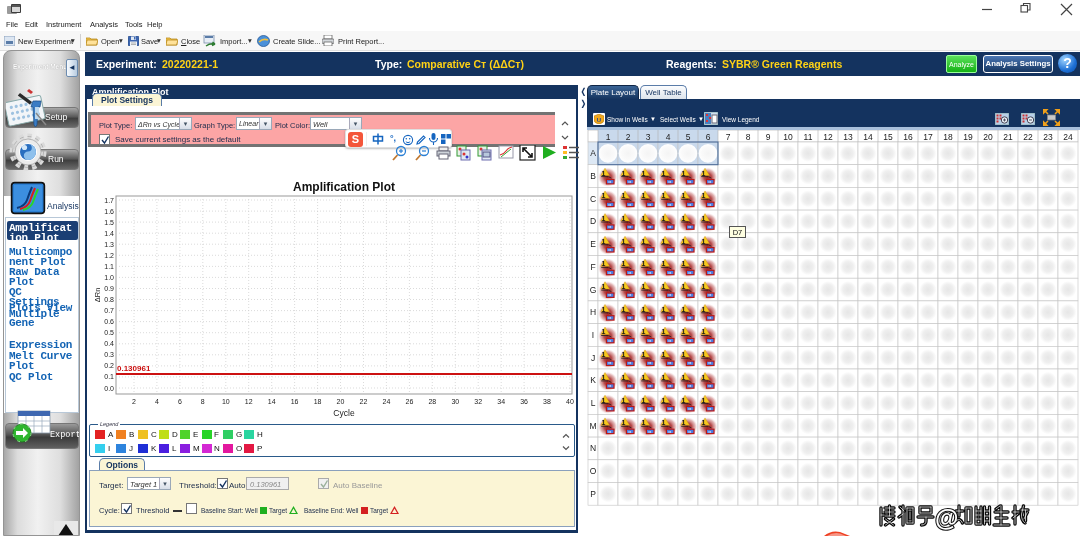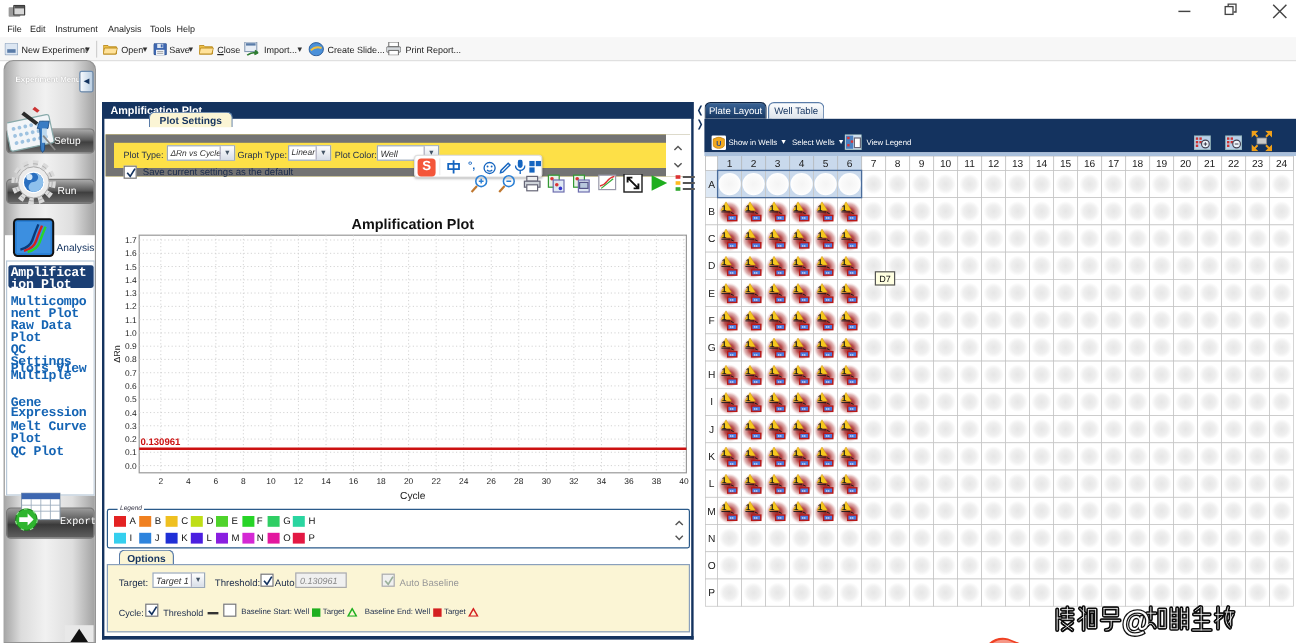--- a/index.html
+++ b/index.html
@@ -82,20 +82,31 @@
       </svg>
   <span class="abs" style="left:273px;top:6px;">Create Slide...</span>
   <svg class="abs" style="left:322px;top:4px" width="12" height="11" viewBox="0 0 12 11">
         <rect x="2" y="0" width="8" height="4" fill="#fff" stroke="#666" stroke-width="0.8"></rect>
         <rect x="0" y="4" width="12" height="4.5" rx="1" fill="#d4d8dc" stroke="#666" stroke-width="0.8"></rect>
         <rect x="2" y="7" width="8" height="4" fill="#fff" stroke="#666" stroke-width="0.8"></rect>
       </svg>
   <span class="abs" style="left:338px;top:6px;">Print Report...</span>
 </div>
 
+<div class="abs navy" style="left:85px;top:52px;width:995px;height:24px;">
+  <span class="abs wt" style="left:11px;top:6px;font-size:10.5px;font-weight:bold;">Experiment:</span>
+  <span class="abs yel" style="left:77px;top:6px;font-size:10.5px;font-weight:bold;">20220221-1</span>
+  <span class="abs wt" style="left:290px;top:6px;font-size:10.5px;font-weight:bold;">Type:</span>
+  <span class="abs yel" style="left:322px;top:6px;font-size:10.5px;font-weight:bold;">Comparative Cт (ΔΔCт)</span>
+  <span class="abs wt" style="left:581px;top:6px;font-size:10.5px;font-weight:bold;">Reagents:</span>
+  <span class="abs yel" style="left:637px;top:6px;font-size:10.5px;font-weight:bold;">SYBR® Green Reagents</span>
+  <div class="abs" style="left:861px;top:3px;width:31px;height:18px;background:linear-gradient(#5be05b,#14b214);border:1px solid #9aff9a;border-radius:2px;color:#fff;font-size:7px;text-align:center;line-height:17px;">Analyze</div>
+  <div class="abs" style="left:898px;top:3px;width:70px;height:18px;background:linear-gradient(#4a76b4,#16355f);border:1px solid #fff;border-radius:3px;color:#fff;font-size:7.8px;font-weight:bold;text-align:center;line-height:16px;white-space:nowrap;">Analysis Settings</div>
+  <div class="abs" style="left:973px;top:2px;width:19px;height:19px;border-radius:50%;background:radial-gradient(circle at 35% 30%,#9fd4ff,#1d6fd4 60%,#0b4ea8);color:#fff;font-size:14px;font-weight:bold;text-align:center;line-height:19px;">?</div>
+</div>
 
 <div class="abs" id="sidebar" style="left:3px;top:50px;width:77px;height:486px;background:linear-gradient(90deg,#a8a8a8,#dcdcdc 18%,#f1f1f1 45%,#dedede 75%,#a2a2a2);border:1px solid #949494;border-radius:8px 8px 0 0;overflow:hidden;">
   <div class="abs" style="left:9px;top:12px;font-size:6.5px;font-weight:bold;color:#fdfdfd;text-shadow:0 0 1px #888;white-space:nowrap;">Experiment Menu</div>
   <div class="abs" style="left:62px;top:8px;width:12px;height:18px;background:linear-gradient(90deg,#f8fbff,#b8cce0);border:1px solid #6c8cb0;border-radius:2px;color:#14335f;font-size:8px;line-height:16px;text-align:center;">◄</div>
 
   <div class="abs" style="left:1px;top:56px;width:74px;height:21px;background:linear-gradient(#a8a8a8,#5c5c5c 45%,#3f3f3f 55%,#6a6a6a);border:1px solid #777;border-radius:4px;"></div>
   <div class="abs" style="left:41px;top:61px;font-size:8.5px;color:#fff;">Setup</div>
   <svg class="abs" style="left:2px;top:36px" width="44" height="42" viewBox="0 0 44 42">
     <g transform="rotate(-12 22 22)">
           <rect x="0" y="11" width="37" height="24" rx="2" fill="#f2f5f8" stroke="#8aa"></rect>
@@ -155,21 +166,21 @@
       <div style="margin:2px 0 0 2px;">Amplificat</div>
       <div style="margin:0 0 0 2px;">ion Plot</div>
     </div>
     <div class="abs" style="left:3px;top:29px;">Multicompo</div>
     <div class="abs" style="left:3px;top:39px;">nent Plot</div>
     <div class="abs" style="left:3px;top:49px;">Raw Data</div>
     <div class="abs" style="left:3px;top:59px;">Plot</div>
     <div class="abs" style="left:3px;top:69px;">QC Settings</div>
     <div class="abs" style="left:3px;top:91px;">Multiple</div>
     <div class="abs" style="left:3px;top:85px;">Plots View</div>
-    <div class="abs" style="left:3px;top:113px;">Gene</div>
+    <div class="abs" style="left:3px;top:100px;">Gene</div>
     <div class="abs" style="left:3px;top:122px;">Expression</div>
     <div class="abs" style="left:3px;top:133px;">Melt Curve</div>
     <div class="abs" style="left:3px;top:143px;">Plot</div>
     <div class="abs" style="left:3px;top:154px;">QC Plot</div>
   </div>
 
   <div class="abs" style="left:1px;top:372px;width:74px;height:26px;background:linear-gradient(#9a9a9a,#525252 45%,#3a3a3a 55%,#606060);border:1px solid #777;border-radius:4px;"></div>
   <svg class="abs" style="left:6px;top:358px" width="42" height="36" viewBox="0 0 42 36">
     <rect x="8" y="2" width="32" height="22" fill="#fff" stroke="#8899aa" stroke-width="0.8"></rect>
     <rect x="8" y="2" width="32" height="5" fill="#3e67b0"></rect>
@@ -190,22 +201,22 @@
   <svg class="abs" style="left:53px;top:472px" width="18" height="14" viewBox="0 0 18 14">
         <path d="M9 1 L17 13 L1 13 z" fill="#111"></path>
       </svg>
 </div>
 
 <div class="abs" id="leftpanel" style="left:85px;top:85px;width:493px;height:448px;border-left:2px solid #14335f;border-right:2px solid #14335f;border-bottom:3px solid #14335f;background:#fff;">
   <div class="abs navy" style="left:-2px;top:0;width:493px;height:14px;">
         <span class="wt" style="position:absolute;left:7px;top:2px;font-size:9px;font-weight:bold;">Amplification Plot</span>
       </div>
 
-  <div class="abs" style="left:5px;top:8px;width:70px;height:13px;background:#fbf5d5;border:1px solid #5a7ca8;border-bottom:none;border-radius:5px 5px 0 0;color:#14335f;font-size:8.5px;font-weight:bold;text-align:center;line-height:13px;margin-left:32px;">Plot Settings</div>
-  <div class="abs" style="left:1px;top:27px;width:487px;height:35px;background:#fde047;border:7px solid #737373;">
+  <div class="abs" style="left:5px;top:8px;width:70px;height:13px;background:#fbf5d5;border:1px solid #5a7ca8;border-bottom:none;border-radius:5px 5px 0 0;color:#14335f;font-size:8.5px;font-weight:bold;text-align:center;line-height:13px;">Plot Settings</div>
+  <div class="abs" style="left:1px;top:27px;width:487px;height:35px;background:#fca5a5;border:3px solid #737373;">
     <span class="abs" style="left:8px;top:5.5px;font-size:7.5px;color:#1a2a4a;">Plot Type:</span>
     <div class="abs" style="left:44px;top:2px;width:57px;height:13px;background:#fff;border:1px solid #9aa8b8;font-size:7px;font-style:italic;color:#333;padding:2.5px 0 0 2px;white-space:nowrap;">ΔRn vs Cycle<span style="position:absolute;right:0;top:0;width:12px;height:11px;background:linear-gradient(#fefefe,#d8dee8);border-left:1px solid #aab;color:#456;text-align:center;font-style:normal;font-size:7px;line-height:11px;">▾</span></div>
     <span class="abs" style="left:103px;top:5.5px;font-size:7.5px;color:#1a2a4a;">Graph Type:</span>
     <div class="abs" style="left:145px;top:2px;width:36px;height:13px;background:#fff;border:1px solid #9aa8b8;font-size:7px;font-style:italic;color:#333;padding:2px 0 0 2px;">Linear<span style="position:absolute;right:0;top:0;width:12px;height:11px;background:linear-gradient(#fefefe,#d8dee8);border-left:1px solid #aab;color:#456;text-align:center;font-style:normal;font-size:7px;line-height:11px;">▾</span></div>
     <span class="abs" style="left:184px;top:5.5px;font-size:7.5px;color:#1a2a4a;">Plot Color:</span>
     <div class="abs" style="left:219px;top:2px;width:52px;height:13px;background:#fff;border:1px solid #9aa8b8;font-size:7.5px;font-style:italic;color:#333;padding:2px 0 0 2px;">Well<span style="position:absolute;right:0;top:0;width:12px;height:11px;background:linear-gradient(#fefefe,#d8dee8);border-left:1px solid #aab;color:#456;text-align:center;font-style:normal;font-size:7px;line-height:11px;">▾</span></div>
     <div class="abs" style="left:8px;top:19px;width:11px;height:11px;background:#fff;border:1px solid #777;"></div>
     <svg class="abs" style="left:9px;top:20px" width="10" height="10" viewBox="0 0 10 10">
           <path d="M2 5 l2.5 3 L8.5 1.5" stroke="#14335f" stroke-width="1.4" fill="none"></path>
         </svg>

